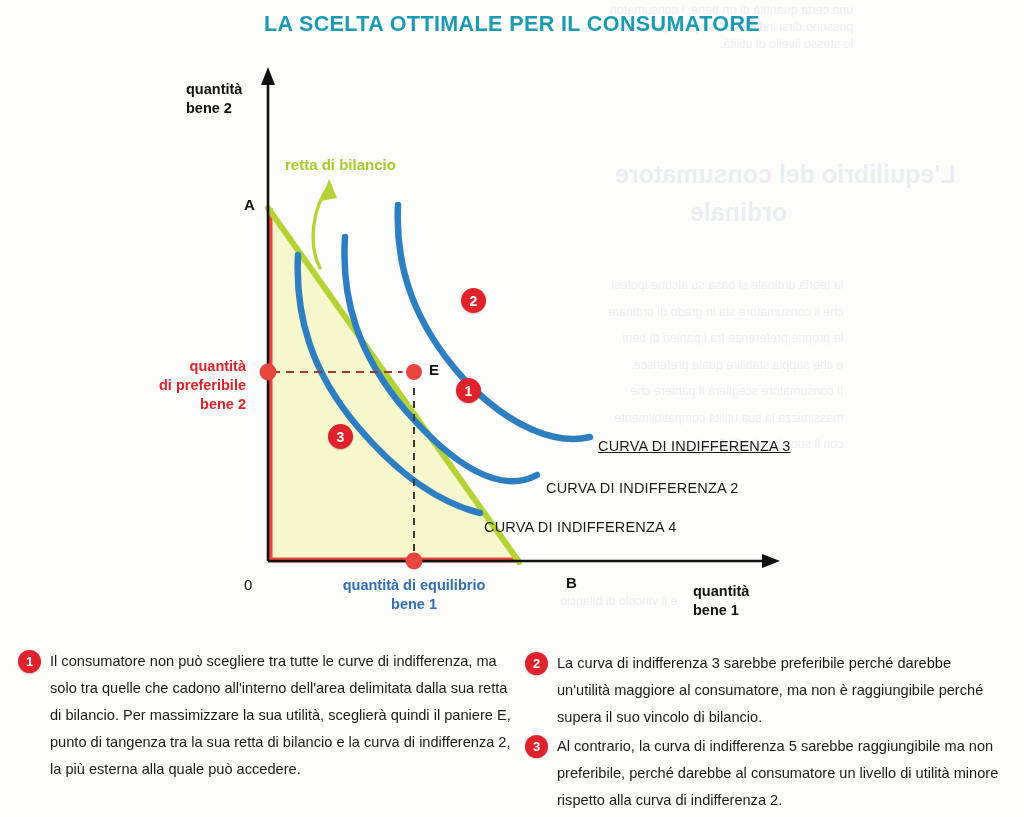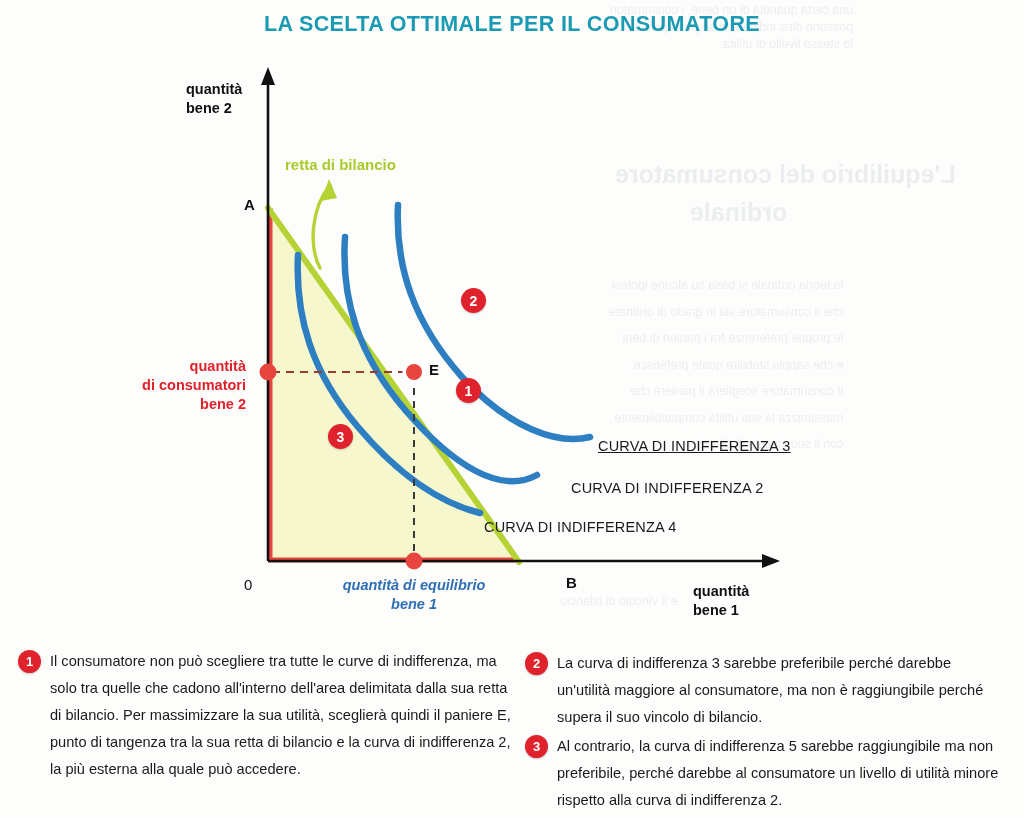--- a/index.html
+++ b/index.html
@@ -30,21 +30,21 @@
     color:#1b9ab4;font-size:21.5px;font-weight:bold;letter-spacing:.4px;
   }
 
   
   #chart{position:absolute;left:10px;top:55px;width:1024px;height:560px;}
   #chart svg{position:absolute;left:0;top:0;}
 
   .lbl{position:absolute;white-space:nowrap;}
   .lbl.blackbold{color:#111;font-weight:bold;font-size:14.5px;line-height:19px;}
   .lbl.redbold{color:#e0222c;font-weight:bold;font-size:14.5px;line-height:19px;text-align:right;}
-  .lbl.bluebold{color:#2f6fb5;font-weight:bold;font-size:14.5px;line-height:19px;text-align:center;font-style:italic;}
+  .lbl.bluebold{color:#2f6fb5;font-weight:bold;font-size:14.5px;line-height:19px;text-align:center;}
   .lbl.greenbold{color:#a8ca2b;font-weight:bold;font-size:15px;margin-top:41px;}
   .lbl.curve{color:#1a1a1a;font-size:14.5px;letter-spacing:.2px;}
   .lbl.pt{color:#111;font-weight:bold;font-size:15px;}
   .lbl.zero{color:#111;font-size:15px;}
 
   
   .badge{
     position:absolute;width:25px;height:25px;border-radius:50%;
     background:#e0222c;color:#fff;font-weight:bold;font-size:14px;
     display:flex;align-items:center;justify-content:center;
@@ -138,31 +138,31 @@
 
     <div class="lbl greenbold" style="left:275px;top:60px;">retta di bilancio</div>
 
     <div class="lbl pt" style="left:234px;top:141px;">A</div>
     <div class="lbl pt" style="left:556px;top:519px;">B</div>
     <div class="lbl pt" style="left:419px;top:306px;">E</div>
     <div class="lbl zero" style="left:234px;top:521px;">0</div>
 
     <div class="lbl redbold" style="left:94px;top:302px;width:142px;">
       <div>quantità</div>
-      <div>di consumatori</div>
+      <div>di preferibile</div>
       <div>bene 2</div>
     </div>
 
     <div class="lbl bluebold" style="left:284px;top:521px;width:240px;">
       <div>quantità di equilibrio</div>
       <div>bene 1</div>
     </div>
 
     <div class="lbl curve" style="left:588px;top:383px;text-decoration:underline;">CURVA DI INDIFFERENZA 3</div>
-    <div class="lbl curve" style="left:536px;top:425px;margin-left:25px;">CURVA DI INDIFFERENZA 2</div>
+    <div class="lbl curve" style="left:536px;top:425px;">CURVA DI INDIFFERENZA 2</div>
     <div class="lbl curve" style="left:474px;top:464px;">CURVA DI INDIFFERENZA 4</div>
 
     <div class="badge" style="left:446px;top:323px;">1</div>
     <div class="badge" style="left:451px;top:233px;">2</div>
     <div class="badge" style="left:318px;top:369px;">3</div>
   </div>
 
   <div id="captions">
 
     <div class="cap" id="cap1">

